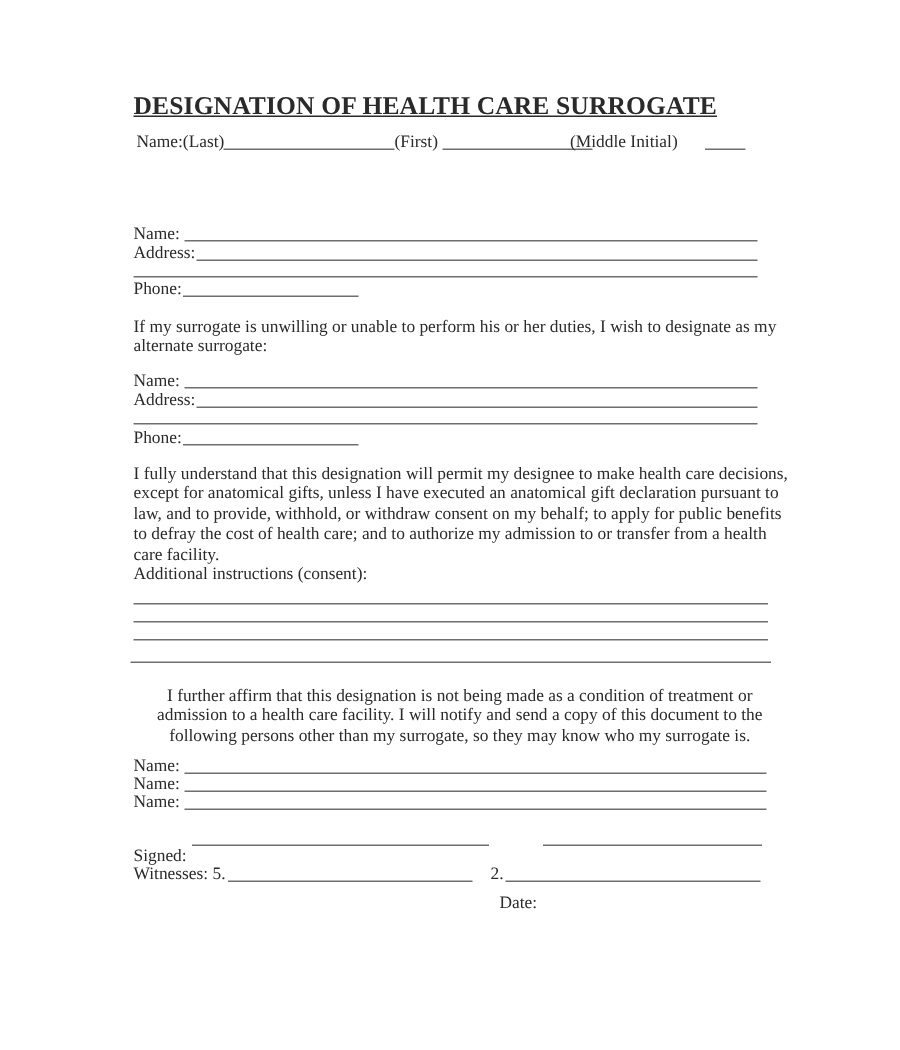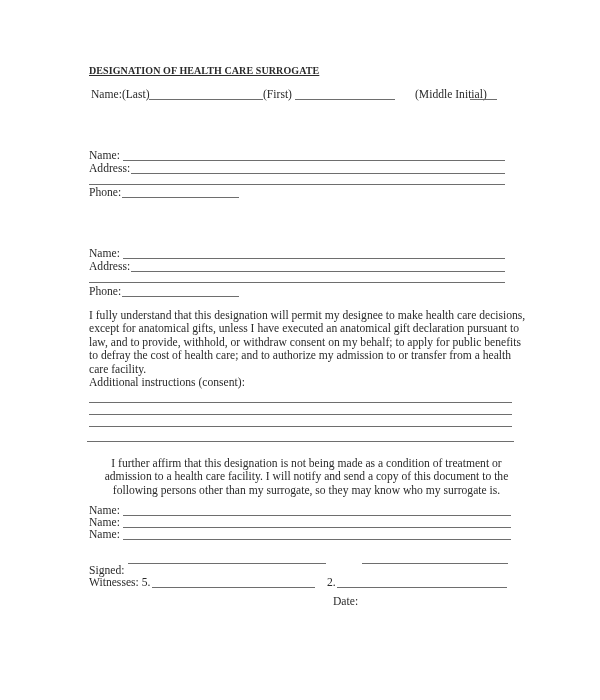--- a/index.html
+++ b/index.html
@@ -4,52 +4,53 @@
 <style>
   html, body { margin: 0; padding: 0; background: #ffffff; }
   body { width: 600px; height: 700px; position: relative; overflow: hidden; }
   .page {
     position: absolute; left: 0; top: 0; width: 600px; height: 700px;
     font-family: "Liberation Serif", "DejaVu Serif", serif;
     color: #2a2a2a; font-size: 11.6px; line-height: 13.4px;
   }
   .abs { position: absolute; white-space: nowrap; }
   .title {
-    left: 89px; top: 64px; font-weight: bold; font-size: 10px;
+    left: 89px; top: 64px; font-weight: bold; font-size: 17px;
     text-decoration: underline; letter-spacing: 0.1px;
   }
   .para { position: absolute; left: 89px; width: 430px; white-space: normal; }
   .line {
     position: absolute; height: 0; border-top: 1px solid #6e6e6e;
   }
   .field { position: absolute; white-space: nowrap; }
 </style>
 </head>
 <body>
 
 <div class="page">
 
   <div class="abs title">DESIGNATION OF HEALTH CARE SURROGATE</div>
 
   <span class="field" style="left:91px; top:88px;">Name:(Last)</span>
   <div class="line" style="left:149px; top:99px; width:114px;"></div>
   <span class="field" style="left:263px; top:88px;">(First)</span>
   <div class="line" style="left:295px; top:99px; width:100px;"></div>
-  <span class="field" style="left:415px; top:88px;">(Middle Initial)</span>
+  <span class="field" style="left:380px; top:88px;">(Middle Initial)</span>
   <div class="line" style="left:470px; top:99px; width:27px;"></div>
 
 
   <span class="field" style="left:89px; top:149px;">Name:</span>
   <div class="line" style="left:123px; top:160px; width:382px;"></div>
   <span class="field" style="left:89px; top:162px;">Address:</span>
   <div class="line" style="left:131px; top:173px; width:374px;"></div>
   <div class="line" style="left:89px; top:184px; width:416px;"></div>
   <span class="field" style="left:89px; top:186px;">Phone:</span>
   <div class="line" style="left:122px; top:197px; width:117px;"></div>
 
+  <div class="para" style="top:211px;">If my surrogate is unwilling or unable to perform his or her duties, I wish to designate as my alternate surrogate:</div>
 
   <span class="field" style="left:89px; top:247px;">Name:</span>
   <div class="line" style="left:123px; top:258px; width:382px;"></div>
   <span class="field" style="left:89px; top:260px;">Address:</span>
   <div class="line" style="left:131px; top:271px; width:374px;"></div>
   <div class="line" style="left:89px; top:282px; width:416px;"></div>
   <span class="field" style="left:89px; top:285px;">Phone:</span>
   <div class="line" style="left:122px; top:296px; width:117px;"></div>
 
   <div class="para" style="top:309px; width:440px;">I fully understand that this designation will permit my designee to make health care decisions, except for anatomical gifts, unless I have executed an anatomical gift declaration pursuant to law, and to provide, withhold, or withdraw consent on my behalf; to apply for public benefits to defray the cost of health care; and to authorize my admission to or transfer from a health care facility.</div>

